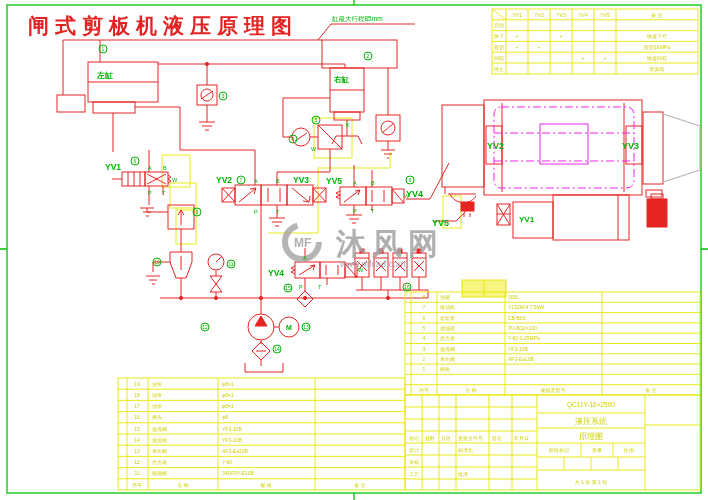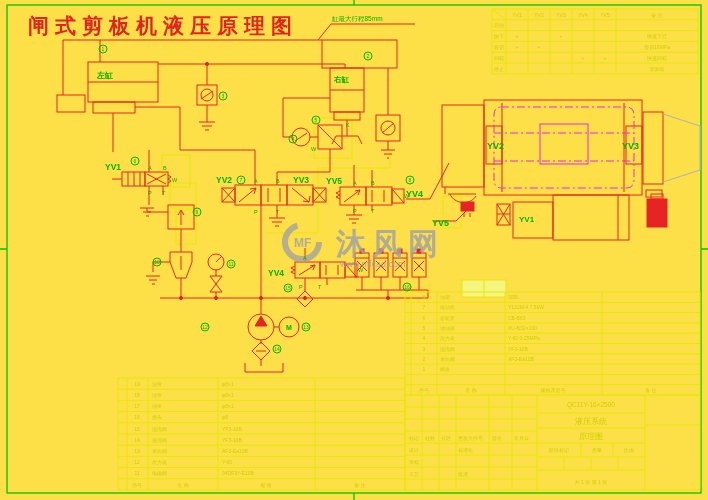--- a/index.html
+++ b/index.html
@@ -1,16 +1,16 @@
 <!DOCTYPE html>
 <html><head>
 <meta charset="utf-8">
 <style>
   html,body{margin:0;padding:0;background:#888;}
-  #page{position:relative;width:708px;height:500px;background:#fde047;overflow:hidden;
+  #page{position:relative;width:708px;height:500px;background:#ffffff;overflow:hidden;
         font-family:"Liberation Sans",sans-serif;}
   #drawing{position:absolute;left:0;top:0;width:708px;height:500px;}
   .title-cn{position:absolute;left:28px;top:12px;color:#e32222;
             font-family:"DejaVu Serif",serif;font-weight:bold;font-size:21px;
             letter-spacing:6px;white-space:nowrap;}
   
   text{font-family:"Liberation Sans",sans-serif;}
   .ytx{fill:#cfcf00;}
   .glb{fill:#00b400;font-weight:bold;}
   .plb{fill:#00b400;}

